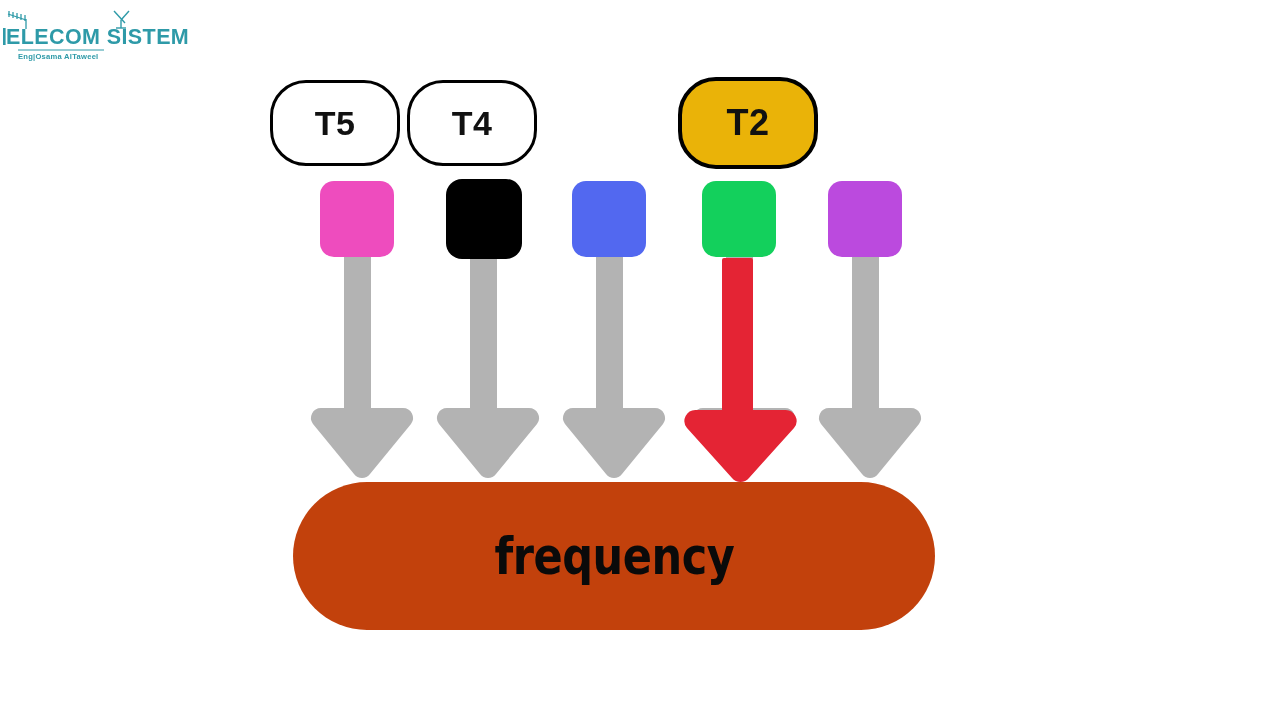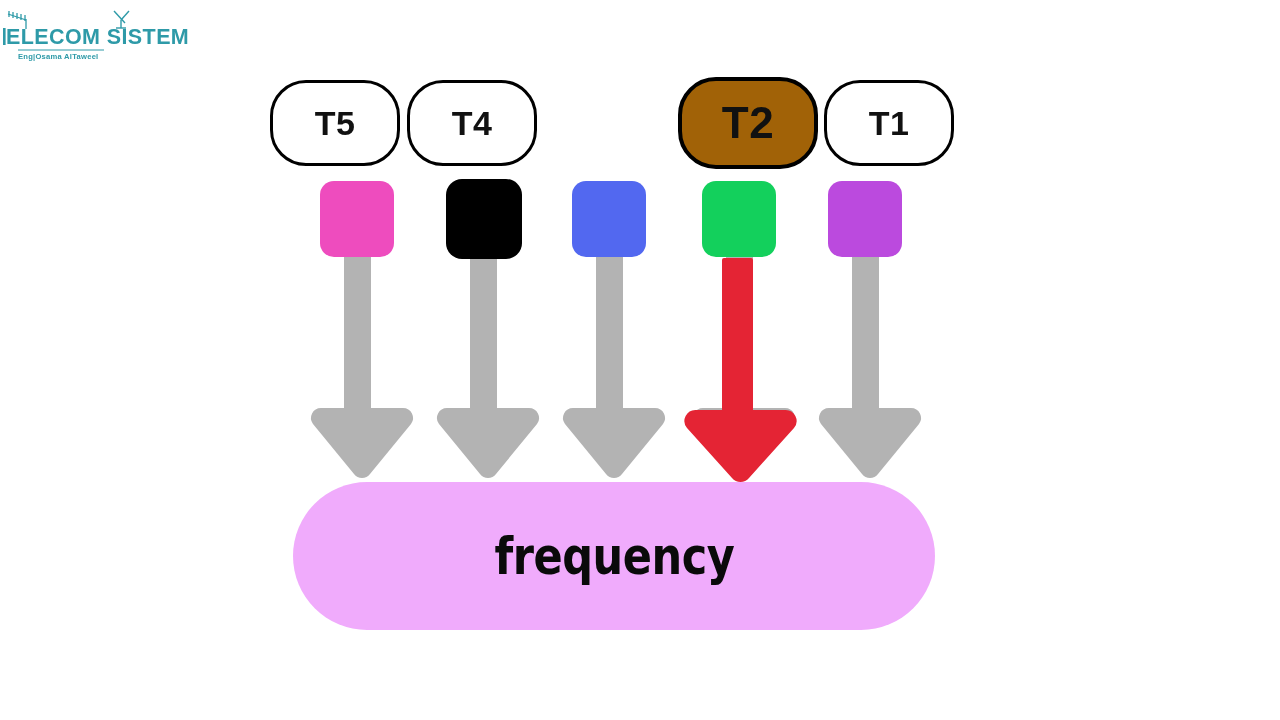--- a/index.html
+++ b/index.html
@@ -53,28 +53,28 @@
     background: #ffffff;
     display: flex;
     align-items: center;
     justify-content: center;
     font-size: 34px;
     font-weight: bold;
     color: #111111;
     letter-spacing: 0.5px;
   }
   .tab.active {
-    background: #a16207;
+    background: #eab308;
     width: 140px;
     height: 92px;
     top: -3px;
     border-width: 4px;
     border-radius: 38px;
     z-index: 5;
-    font-size: 44px;
+    font-size: 36px;
   }
 
   
   .node {
     position: absolute;
     width: 74px;
     height: 76px;
     border-radius: 14px;
     z-index: 4;
   }
@@ -171,26 +171,25 @@
     <g>
       <rect x="852" y="248" width="27" height="175" rx="2" fill="#B3B3B3"></rect>
       <path d="M820 408 h91 a10 10 0 0 1 8 16 l-41 50 a10 10 0 0 1 -16 0 l-41 -50 a10 10 0 0 1 8 -16 z" fill="#B3B3B3"></path>
     </g>
   </svg>
 
   <div class="tab-row">
     <div class="tab" style="left:0px;">T5</div>
     <div class="tab" style="left:137px;text-align:center;">T4</div>
     <div class="tab active" style="left:408px;">T2</div>
-    <div class="tab" style="left:554px;">T1</div>
   </div>
 
   <div class="node" style="left:320px; top:181px; background:#EE4CBE;"></div>
   <div class="node big" style="left:446px; top:179px; background:#000000;"></div>
   <div class="node" style="left:572px; top:181px; background:#5268F0;"></div>
   <div class="node" style="left:702px; top:181px; background:#13D05C;"></div>
   <div class="node" style="left:828px; top:181px; background:#BB4ADE;"></div>
 
-  <div id="freq" style="background:#f0abfc;">
+  <div id="freq" style="background:#c2410c;">
     <span id="freq-label">frequency</span>
   </div>
 
 </div>
 
 </body></html>

